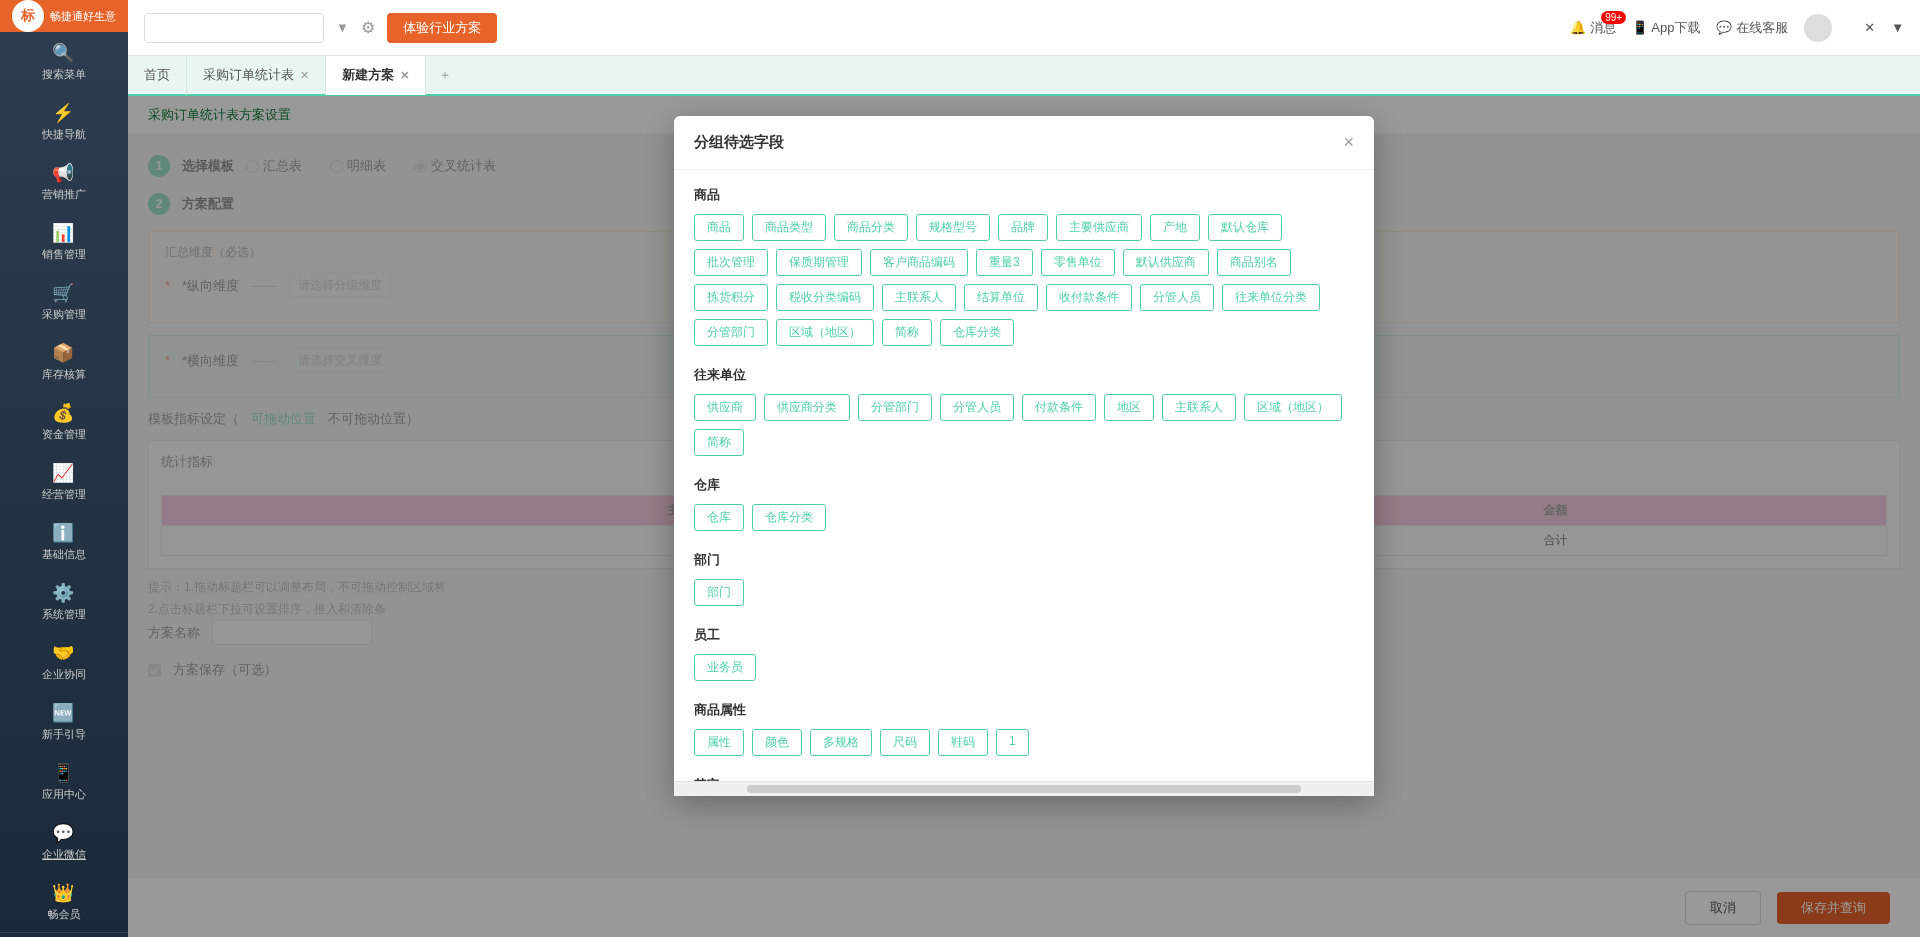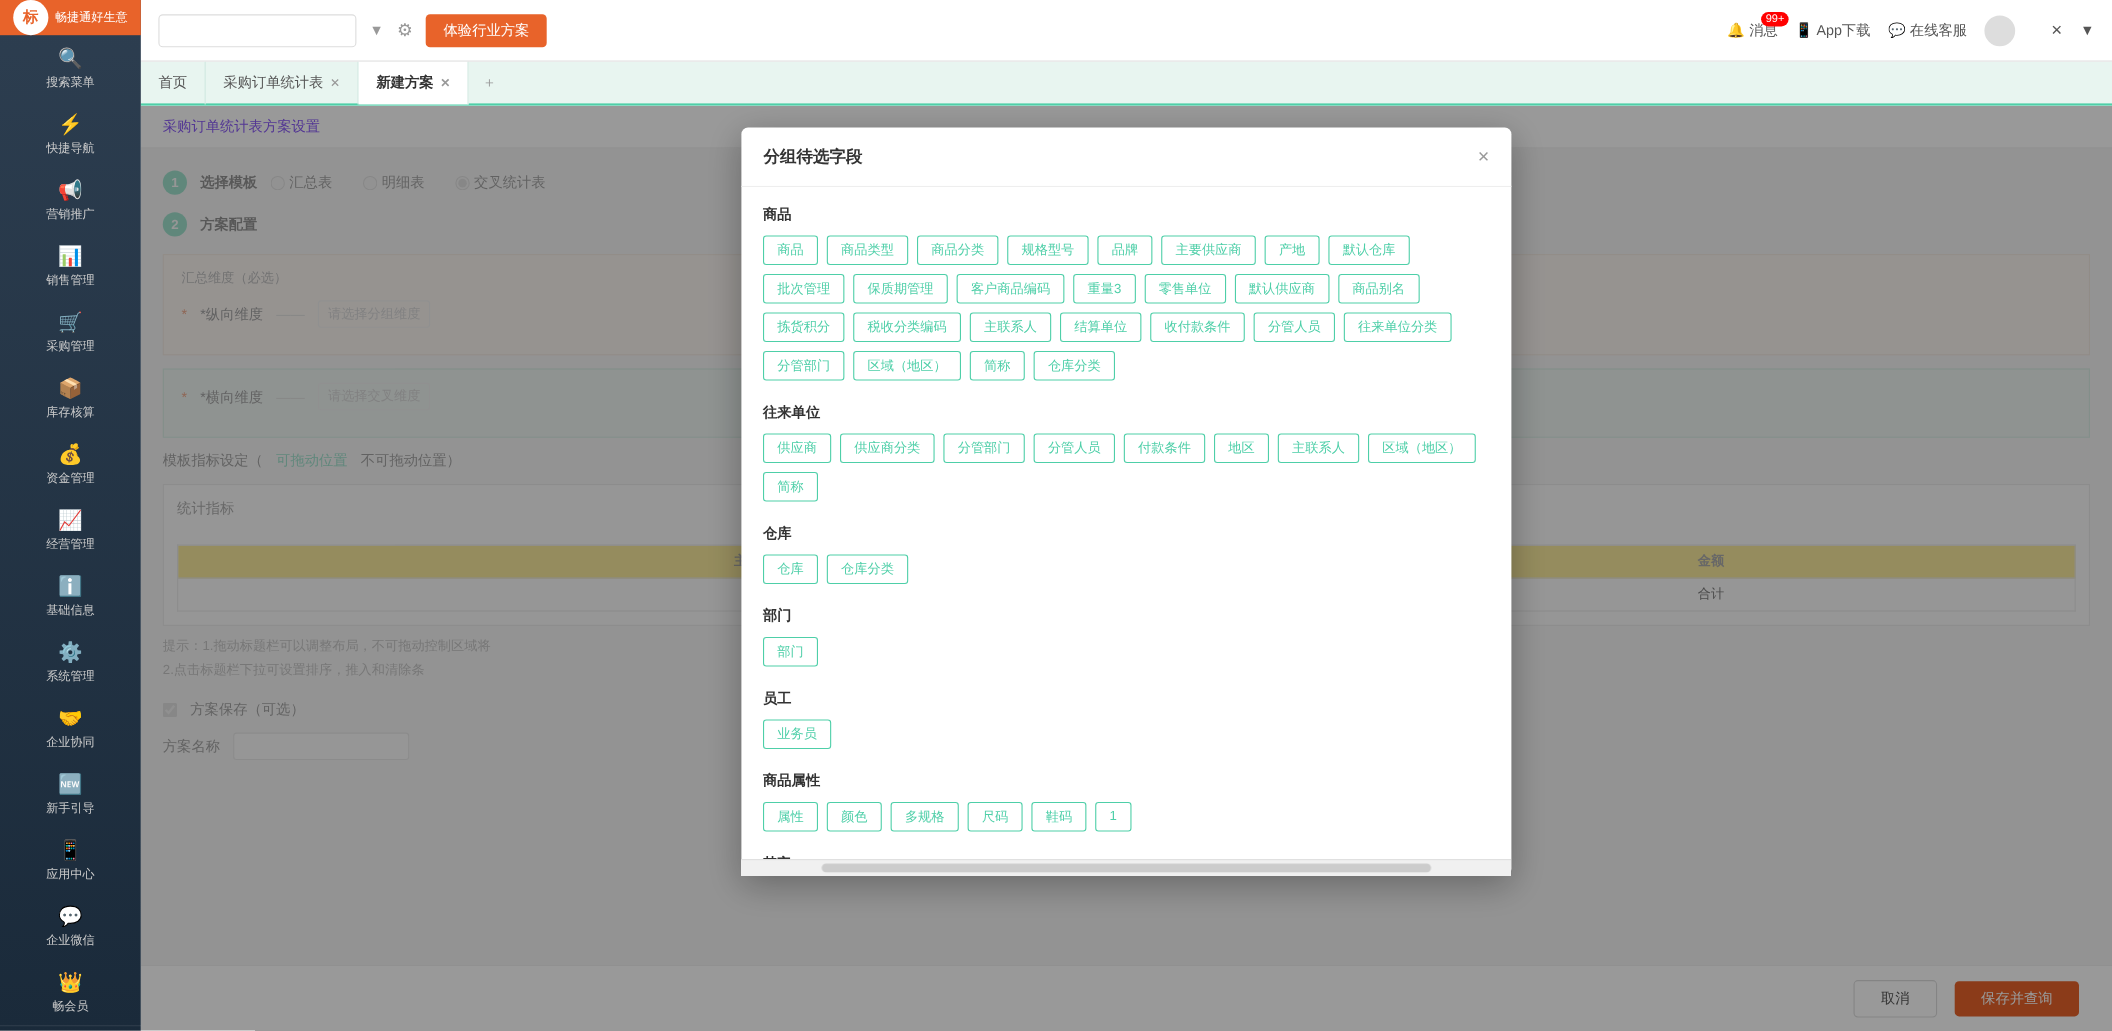--- a/index.html
+++ b/index.html
@@ -58,21 +58,21 @@
     .navtab.active { background: white; color: #333; font-weight: bold; }
     .navtab-close { color: #999; font-size: 11px; cursor: pointer; }
     .navtab-add { padding: 0 12px; color: #999; cursor: pointer; }
 
     
     .content-area {
       position: fixed; left: 128px; top: 96px; right: 0; bottom: 0;
       background: #f5f5f5; overflow: hidden;
     }
     .page-header {
-      background: white; padding: 10px 20px; font-size: 13px; color: #8b5cf6;
+      background: white; padding: 10px 20px; font-size: 13px; color: #15803d;
       border-bottom: 1px solid #eee;
     }
 
     
     .overlay {
       position: absolute; top: 0; left: 0; right: 0; bottom: 0;
       background: rgba(0,0,0,0.4); z-index: 100;
     }
 
     
@@ -132,21 +132,21 @@
     .behind-overlay {
       opacity: 0.5; pointer-events: none;
     }
     .behind-overlay .page-form { padding: 20px; }
     .form-row { display: flex; align-items: center; gap: 12px; margin-bottom: 12px; font-size: 13px; color: #555; }
     .form-select { border: 1px solid #ddd; padding: 4px 8px; border-radius: 3px; color: #999; font-size: 12px; }
     .stats-section { background: #fff; border: 1px solid #e0e0e0; padding: 12px; margin-top: 12px; }
     .stats-title { font-size: 13px; color: #666; margin-bottom: 24px; }
     .stats-table { width: 100%; border-collapse: collapse; font-size: 12px; }
     .stats-table th, .stats-table td { border: 1px solid #e0e0e0; padding: 6px 10px; text-align: center; }
-    .stats-table th { background: #fde047; color: #666; }
+    .stats-table th { background: #f9a8d4; color: #666; }
     .hint-text { font-size: 12px; color: #999; margin-top: 8px; line-height: 1.8; }
 
     
     .footer-actions {
       position: fixed; bottom: 0; left: 128px; right: 0; height: 60px;
       background: white; border-top: 1px solid #eee;
       display: flex; align-items: center; justify-content: flex-end; padding: 0 30px; gap: 16px;
     }
   </style>
 </head>
@@ -210,21 +210,21 @@
       <div class="sidebar-item">
         <span class="sidebar-item-icon">🆕</span>
         <span style="font-size:11px;">新手引导</span>
       </div>
       <div class="sidebar-item">
         <span class="sidebar-item-icon">📱</span>
         <span style="font-size:11px;">应用中心</span>
       </div>
       <div class="sidebar-item">
         <span class="sidebar-item-icon">💬</span>
-        <span style="font-size:11px;">企业微信</span>
+        <span style="font-size:11px;text-decoration:underline;">企业微信</span>
       </div>
       <div class="sidebar-item">
         <span class="sidebar-item-icon">👑</span>
         <span style="font-size:11px;">畅会员</span>
       </div>
     </div>
 
   <div class="sidebar-bottom">
     
     
@@ -348,27 +348,27 @@
             </tr>
           </tbody>
         </table>
       </div>
 
       <div class="hint-text">
         <div>提示：1.拖动标题栏可以调整布局，不可拖动控制区域将</div>
         <div>2.点击标题栏下拉可设置排序，推入和清除条</div>
       </div>
 
+      <div class="form-row">
+        <span>方案名称</span>
+        <input type="text" style="width: 160px; border: 1px solid rgb(221, 221, 221); padding: 4px 8px; border-radius: 3px;">
+      </div>
       <div class="form-row" style="margin-top:16px;">
         <input type="checkbox" checked="" disabled="" style="">
         <span>方案保存（可选）</span>
-      </div>
-      <div class="form-row">
-        <span>方案名称</span>
-        <input type="text" style="width: 160px; border: 1px solid rgb(221, 221, 221); padding: 4px 8px; border-radius: 3px;">
       </div>
     </div>
   </div>
 
   <div class="overlay"></div>
 
   <div class="modal">
     <div class="modal-header">
       <span class="modal-title">分组待选字段</span>
       <span class="modal-close">×</span>

